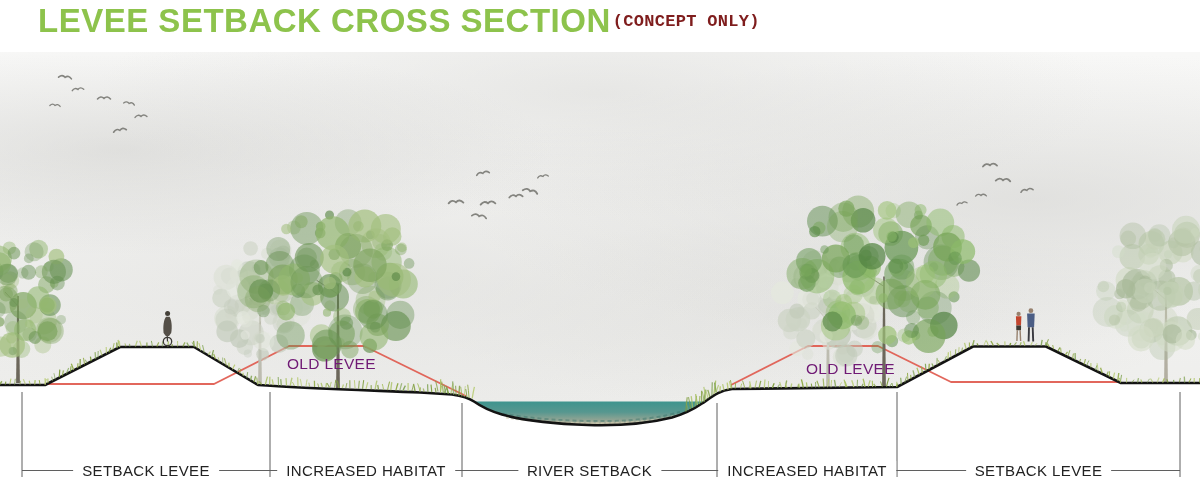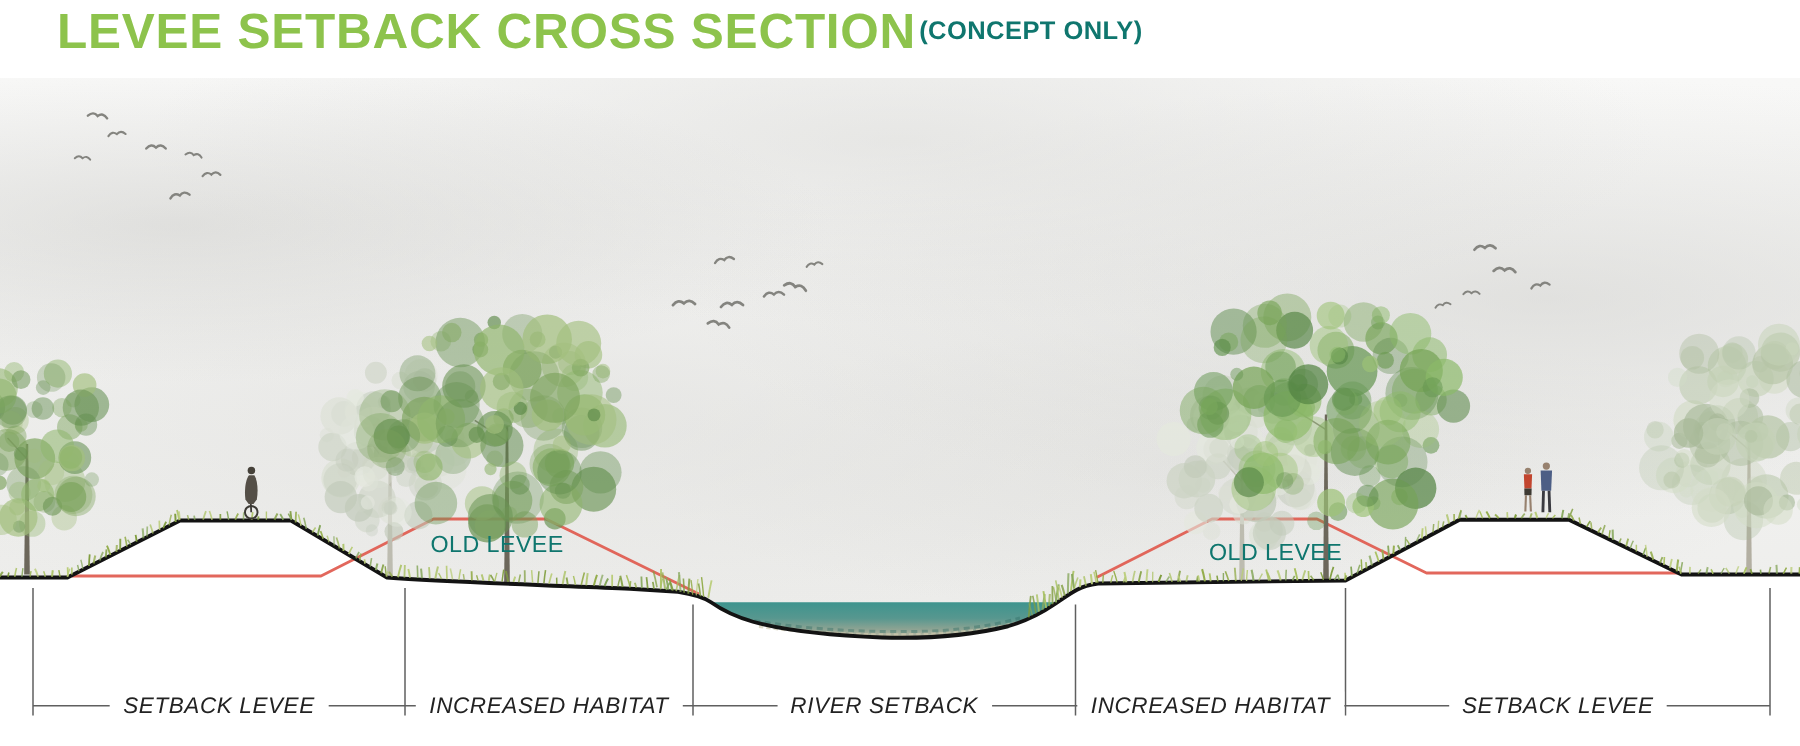--- a/index.html
+++ b/index.html
@@ -13,27 +13,27 @@
       radial-gradient(ellipse 820px 210px at 86% 42%, rgba(204,204,201,.48), rgba(204,204,201,0) 70%),
       radial-gradient(ellipse 900px 230px at 32% 66%, rgba(212,212,209,.38), rgba(212,212,209,0) 72%),
       radial-gradient(ellipse 520px 130px at 68% 75%, rgba(210,210,207,.32), rgba(210,210,207,0) 75%),
       linear-gradient(#f8f8f7,#eeeeec);}
   #scene{position:absolute;left:0;top:0;}
   
   #titlebar{position:absolute;left:25px;top:2px;display:flex;align-items:center;gap:2px;margin-left:13px;}
   #title-main{font-size:33px;font-weight:700;letter-spacing:.5px;line-height:38px;}
   #title-suffix{font-size:17px;font-weight:700;letter-spacing:.3px;}
   
-  .ol-label{position:absolute;font-size:15.5px;color:#0f766e;letter-spacing:.3px;white-space:nowrap;}
+  .ol-label{position:absolute;font-size:15.5px;color:#701a75;letter-spacing:.3px;white-space:nowrap;}
   #ol-left{left:287px;top:355px;}
   #ol-right{left:806px;top:360px;}
   
   .dim-label{position:absolute;top:461px;transform:translateX(-50%);background:#fff;
     padding:0 9px;font-size:15px;color:#222;letter-spacing:.4px;white-space:nowrap;
-    height:19px;line-height:19px;font-style:italic;}
+    height:19px;line-height:19px;}
 </style>
 </head>
 <body>
 
 <div id="canvas">
   <div id="sky"></div>
 
   <svg id="scene" width="1200" height="497" viewBox="0 0 1200 497">
     <defs>
       <linearGradient id="waterGrad" x1="0" y1="0" x2="0" y2="1">
@@ -928,21 +928,21 @@
         <line x1="270" y1="392" x2="270" y2="477" stroke="#5f5f5f" stroke-width="1"></line>
         <line x1="462" y1="403" x2="462" y2="477" stroke="#5f5f5f" stroke-width="1"></line>
         <line x1="717" y1="403" x2="717" y2="477" stroke="#5f5f5f" stroke-width="1"></line>
         <line x1="897" y1="392" x2="897" y2="477" stroke="#5f5f5f" stroke-width="1"></line>
         <line x1="1180" y1="392" x2="1180" y2="477" stroke="#5f5f5f" stroke-width="1"></line>
       </g>
   </svg>
 
   <div id="titlebar">
     <span id="title-main" style="color: rgb(141, 195, 76);">LEVEE SETBACK CROSS SECTION</span>
-    <span id="title-suffix" style="color: #0f766e;">(CONCEPT ONLY)</span>
+    <span id="title-suffix" style="color: #7f1d1d; font-family: Liberation Mono, monospace;">(CONCEPT ONLY)</span>
   </div>
 
   <div class="ol-label" id="ol-left">OLD LEVEE</div>
   <div class="ol-label" id="ol-right">OLD LEVEE</div>
 
   <div class="dim-label" style="color: rgb(34, 34, 34); left: 146px;">SETBACK LEVEE</div>
   <div class="dim-label" style="color: rgb(34, 34, 34); left: 366px;">INCREASED HABITAT</div>
   <div class="dim-label" style="color: rgb(34, 34, 34); left: 589.5px;">RIVER SETBACK</div>
   <div class="dim-label" style="color: rgb(34, 34, 34); left: 807px;">INCREASED HABITAT</div>
   <div class="dim-label" style="color: rgb(34, 34, 34); left: 1038.5px;">SETBACK LEVEE</div>

